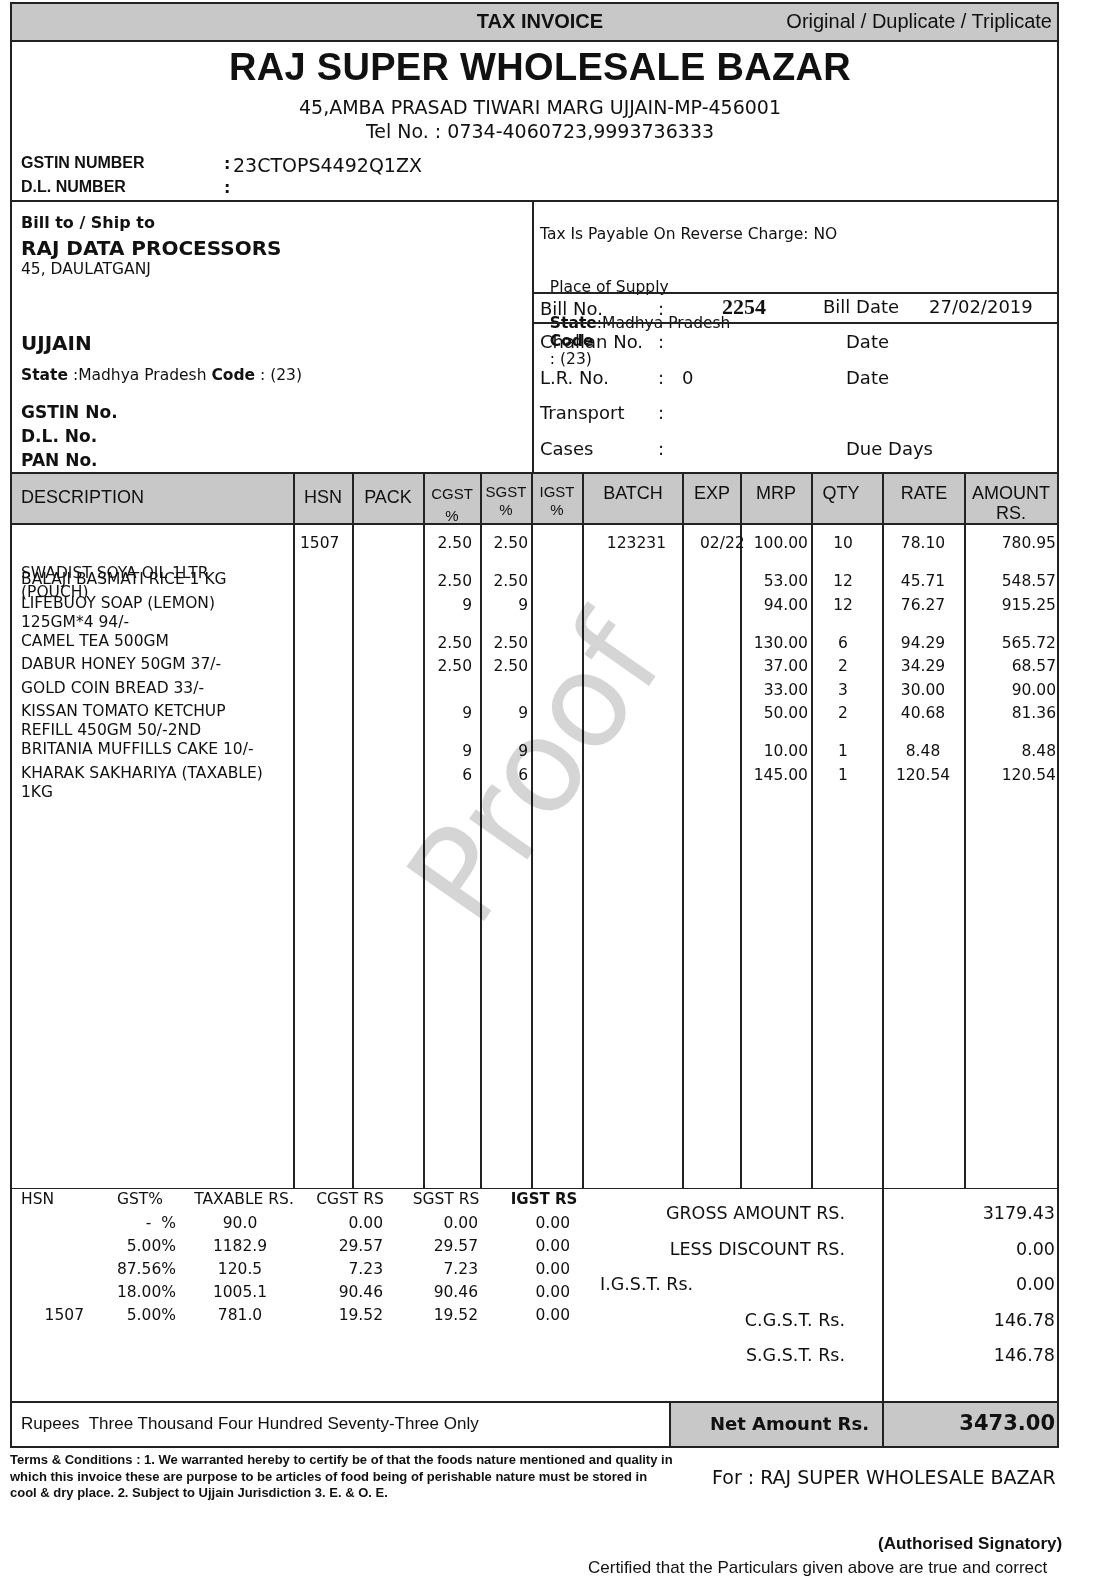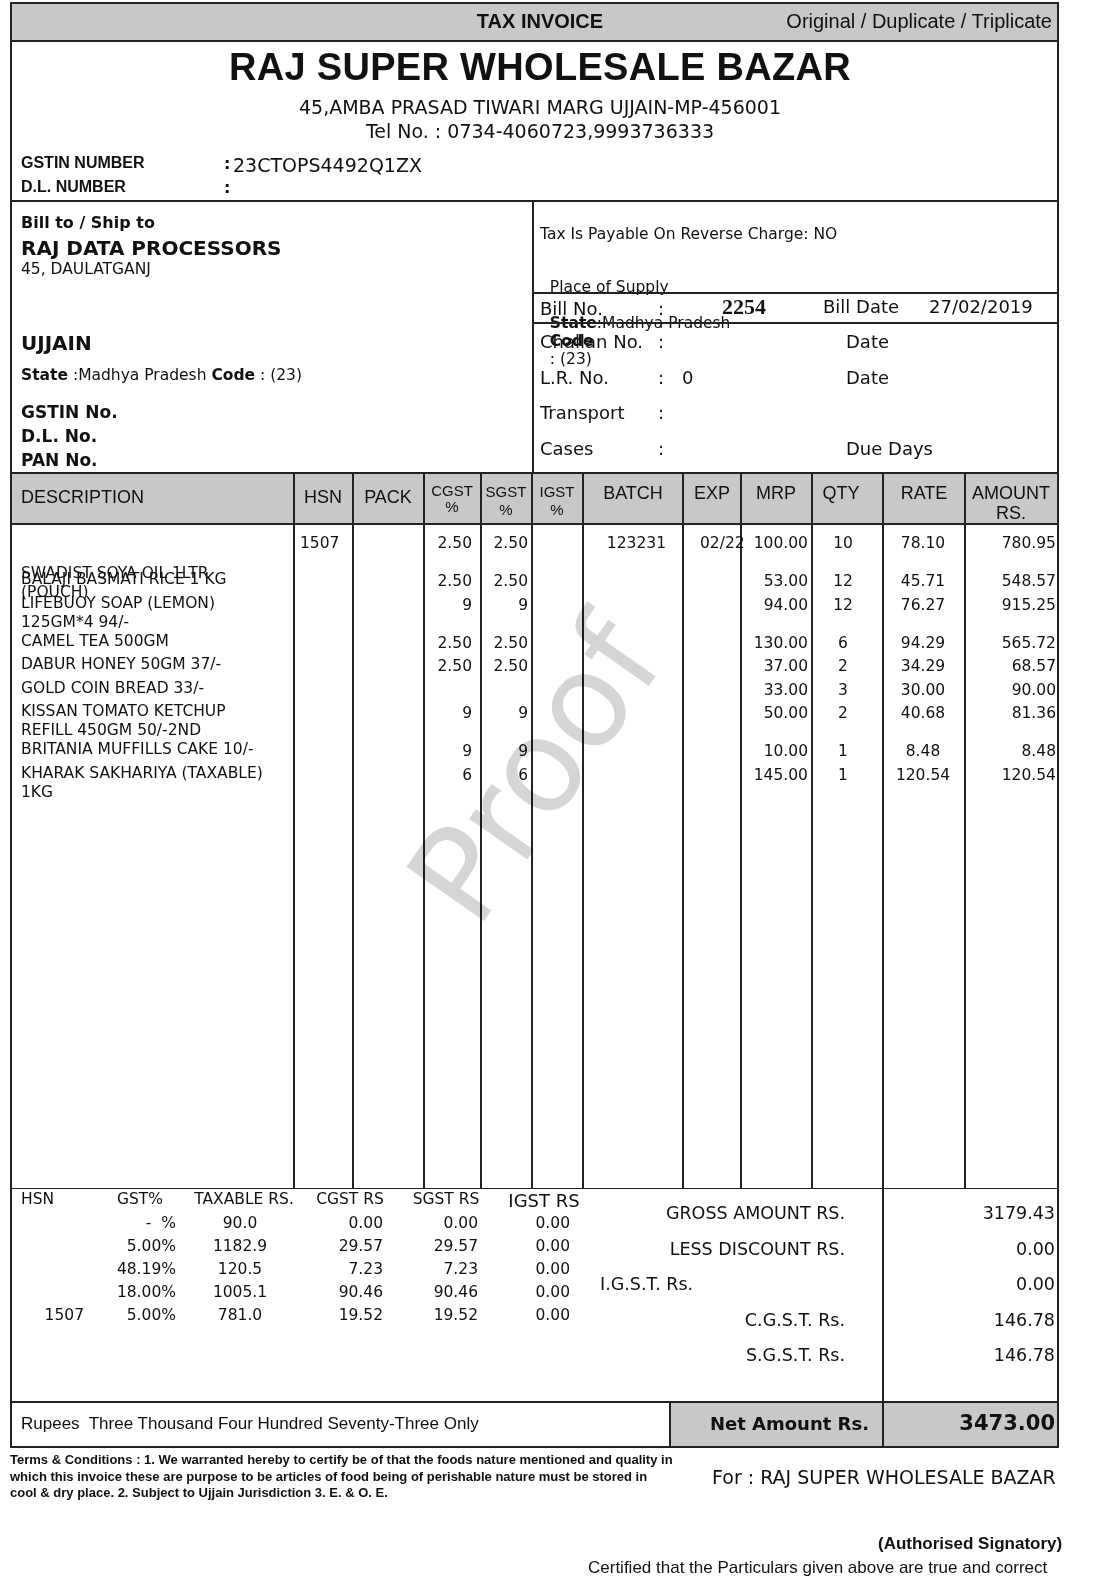--- a/index.html
+++ b/index.html
@@ -107,21 +107,21 @@
     <div class="vline" style="left: 682px; top: 472px; height: 717px;"></div>
     <div class="vline" style="left: 740px; top: 472px; height: 717px;"></div>
     <div class="vline" style="left: 811px; top: 472px; height: 717px;"></div>
     <div class="vline" style="left: 882px; top: 472px; height: 717px;"></div>
     <div class="vline" style="left: 964px; top: 472px; height: 717px;"></div>
   </div>
 
 <div class="abs narrow" style="left:21px;top:487px;font-size:18px;">DESCRIPTION</div>
 <div class="abs narrow c" style="left:294px;top:487px;width:58px;font-size:18px;">HSN</div>
 <div class="abs narrow c" style="left:353px;top:487px;width:70px;font-size:18px;">PACK</div>
-<div class="abs narrow c" style="left:424px;top:483px;width:56px;font-size:15px;line-height:16px;white-space:pre;">CGST
+<div class="abs narrow c" style="left:424px;top:483px;width:56px;font-size:15px;line-height:22px;white-space:pre;">CGST
 %</div>
 <div class="abs narrow c" style="left:481px;top:483px;width:50px;font-size:15px;line-height:18px;white-space:pre;">SGST
 %</div>
 <div class="abs narrow c" style="left:532px;top:483px;width:50px;font-size:15px;line-height:18px;white-space:pre;">IGST
 %</div>
 <div class="abs narrow c" style="left:583px;top:483px;width:100px;font-size:18px;">BATCH</div>
 <div class="abs narrow c" style="left:684px;top:483px;width:56px;font-size:18px;">EXP</div>
 <div class="abs narrow c" style="left:741px;top:483px;width:70px;font-size:18px;">MRP</div>
 <div class="abs narrow c" style="left:812px;top:483px;width:58px;font-size:18px;">QTY</div>
 <div class="abs narrow c" style="left:884px;top:483px;width:80px;font-size:18px;">RATE</div>
@@ -264,42 +264,42 @@
 <div class="watermark">Proof</div>
 
 <div class="hline" style="left:10px;top:1188px;width:1049px;border-top-width:1px;"></div>
 <div class="vline" style="left:882px;top:1188px;height:214px;"></div>
 
 <div class="abs" style="left:21px;top:1190px;font-size:15.5px;">HSN</div>
 <div class="abs c" style="left:100px;top:1190px;width:80px;font-size:15.5px;">GST%</div>
 <div class="abs c" style="left:185px;top:1190px;width:118px;font-size:15.5px;">TAXABLE RS.</div>
 <div class="abs c" style="left:305px;top:1190px;width:90px;font-size:15.5px;">CGST RS</div>
 <div class="abs c" style="left:400px;top:1190px;width:92px;font-size:15.5px;">SGST RS</div>
-<div class="abs c" style="left:498px;top:1190px;width:92px;font-size:18px;">IGST RS</div>
+<div class="abs c" style="left:498px;top:1190px;width:92px;font-size:15px;font-weight:bold;">IGST RS</div>
 
 <div id="tax-rows">
     <div>
       <div class="col-text" style="left: 22px; top: 1212px; width: 62px; text-align: right;"></div>
       <div class="col-text" style="left: 100px; top: 1212px; width: 76px; text-align: right;">-  %</div>
       <div class="col-text" style="left: 190px; top: 1212px; width: 100px; text-align: center;">90.0</div>
       <div class="col-text" style="left: 305px; top: 1212px; width: 78px; text-align: right;">0.00</div>
       <div class="col-text" style="left: 400px; top: 1212px; width: 78px; text-align: right;">0.00</div>
       <div class="col-text" style="left: 498px; top: 1212px; width: 72px; text-align: right;">0.00</div>
     </div>
     <div>
       <div class="col-text" style="left: 22px; top: 1235px; width: 62px; text-align: right;"></div>
       <div class="col-text" style="left: 100px; top: 1235px; width: 76px; text-align: right;">5.00%</div>
       <div class="col-text" style="left: 190px; top: 1235px; width: 100px; text-align: center;">1182.9</div>
       <div class="col-text" style="left: 305px; top: 1235px; width: 78px; text-align: right;">29.57</div>
       <div class="col-text" style="left: 400px; top: 1235px; width: 78px; text-align: right;">29.57</div>
       <div class="col-text" style="left: 498px; top: 1235px; width: 72px; text-align: right;">0.00</div>
     </div>
     <div>
       <div class="col-text" style="left: 22px; top: 1258px; width: 62px; text-align: right;"></div>
-      <div class="col-text" style="left: 100px; top: 1258px; width: 76px; text-align: right;">48.19%</div>
+      <div class="col-text" style="left: 100px; top: 1258px; width: 76px; text-align: right;">87.56%</div>
       <div class="col-text" style="left: 190px; top: 1258px; width: 100px; text-align: center;">120.5</div>
       <div class="col-text" style="left: 305px; top: 1258px; width: 78px; text-align: right;">7.23</div>
       <div class="col-text" style="left: 400px; top: 1258px; width: 78px; text-align: right;">7.23</div>
       <div class="col-text" style="left: 498px; top: 1258px; width: 72px; text-align: right;">0.00</div>
     </div>
     <div>
       <div class="col-text" style="left: 22px; top: 1281px; width: 62px; text-align: right;"></div>
       <div class="col-text" style="left: 100px; top: 1281px; width: 76px; text-align: right;">18.00%</div>
       <div class="col-text" style="left: 190px; top: 1281px; width: 100px; text-align: center;">1005.1</div>
       <div class="col-text" style="left: 305px; top: 1281px; width: 78px; text-align: right;">90.46</div>

